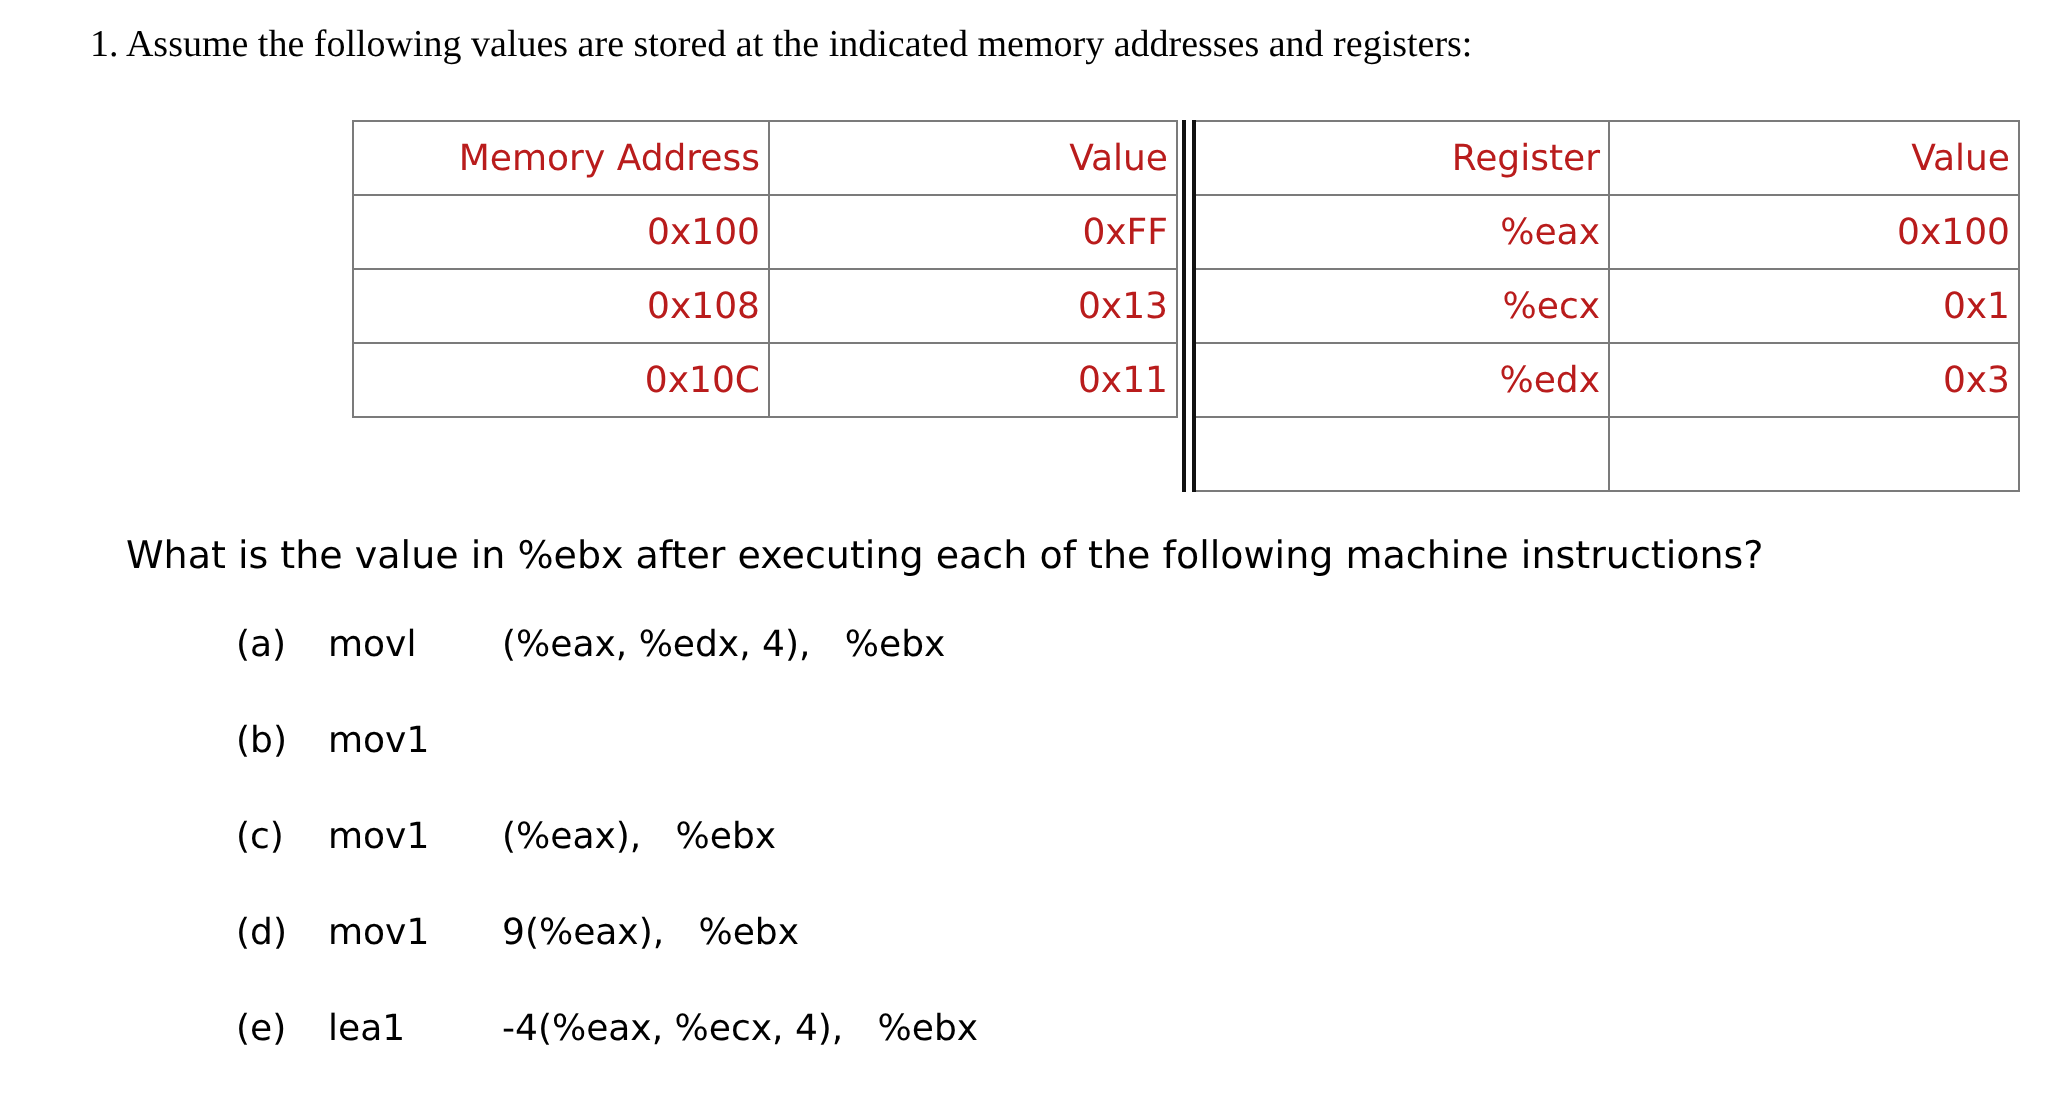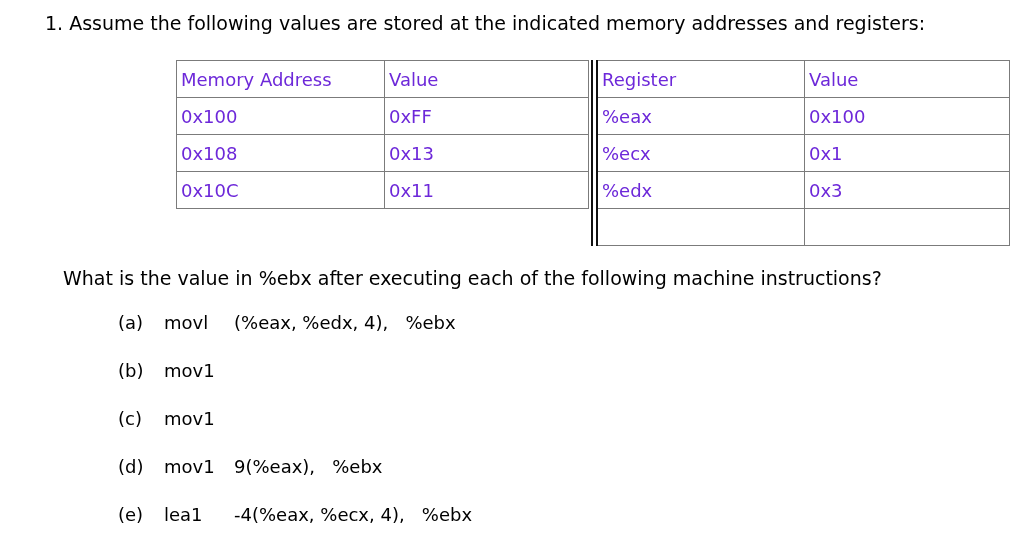--- a/index.html
+++ b/index.html
@@ -18,20 +18,21 @@
 
   
   .question-heading {
     position: absolute;
     left: 45px;
     top: 10px;
     font-size: 19px;
     line-height: 26px;
     color: #000;
     white-space: nowrap;
+    font-family: Liberation Serif, serif;
   }
 
   
   .tables-wrap {
     position: absolute;
     left: 176px;
     top: 60px;
     width: 834px;
     display: flex;
     align-items: flex-start;
@@ -39,25 +40,25 @@
 
   table.data-table {
     border-collapse: collapse;
     table-layout: fixed;
     font-size: 18px;
   }
   table.data-table td,
   table.data-table th {
     border: 1px solid #7b7b7b;
     height: 36px;
-    text-align: left;
+    text-align: right;
     vertical-align: middle;
     font-weight: normal;
     padding: 0 4px;
-    color: #6d28d9;
+    color: #b91c1c;
     background: #fff;
   }
 
   
   #memory-table { width: 412px; }
   #memory-table col.c1 { width: 208px; }
   #memory-table col.c2 { width: 204px; }
 
   
   #register-table { width: 412px; border-radius: 21px; }
@@ -112,21 +113,21 @@
     font-size: 18px;
     white-space: pre;
   }
   .instruction-item .label {
     width: 46px;
     flex: 0 0 46px;
   }
   .instruction-item .mnemonic {
     flex: 0 0 auto;
     min-width: 58px;
-    margin-right: 12px;
+    margin-right: 29px;
   }
   .instruction-item .operands {
     flex: 0 0 auto;
   }
 </style>
 </head>
 <body>
 
 <div class="question-heading">1. Assume the following values are stored at the indicated memory addresses and registers:</div>
 
@@ -205,20 +206,21 @@
   </div>
 
   <div class="instruction-item">
     <span class="label">(b)</span>
     <span class="mnemonic">mov1</span>
   </div>
 
   <div class="instruction-item">
     <span class="label">(c)</span>
     <span class="mnemonic">mov1</span>
+    <span class="operands">(%eax),   %ebx</span>
   </div>
 
   <div class="instruction-item">
     <span class="label">(d)</span>
     <span class="mnemonic">mov1</span>
     <span class="operands">9(%eax),   %ebx</span>
   </div>
 
   <div class="instruction-item">
     <span class="label">(e)</span>

